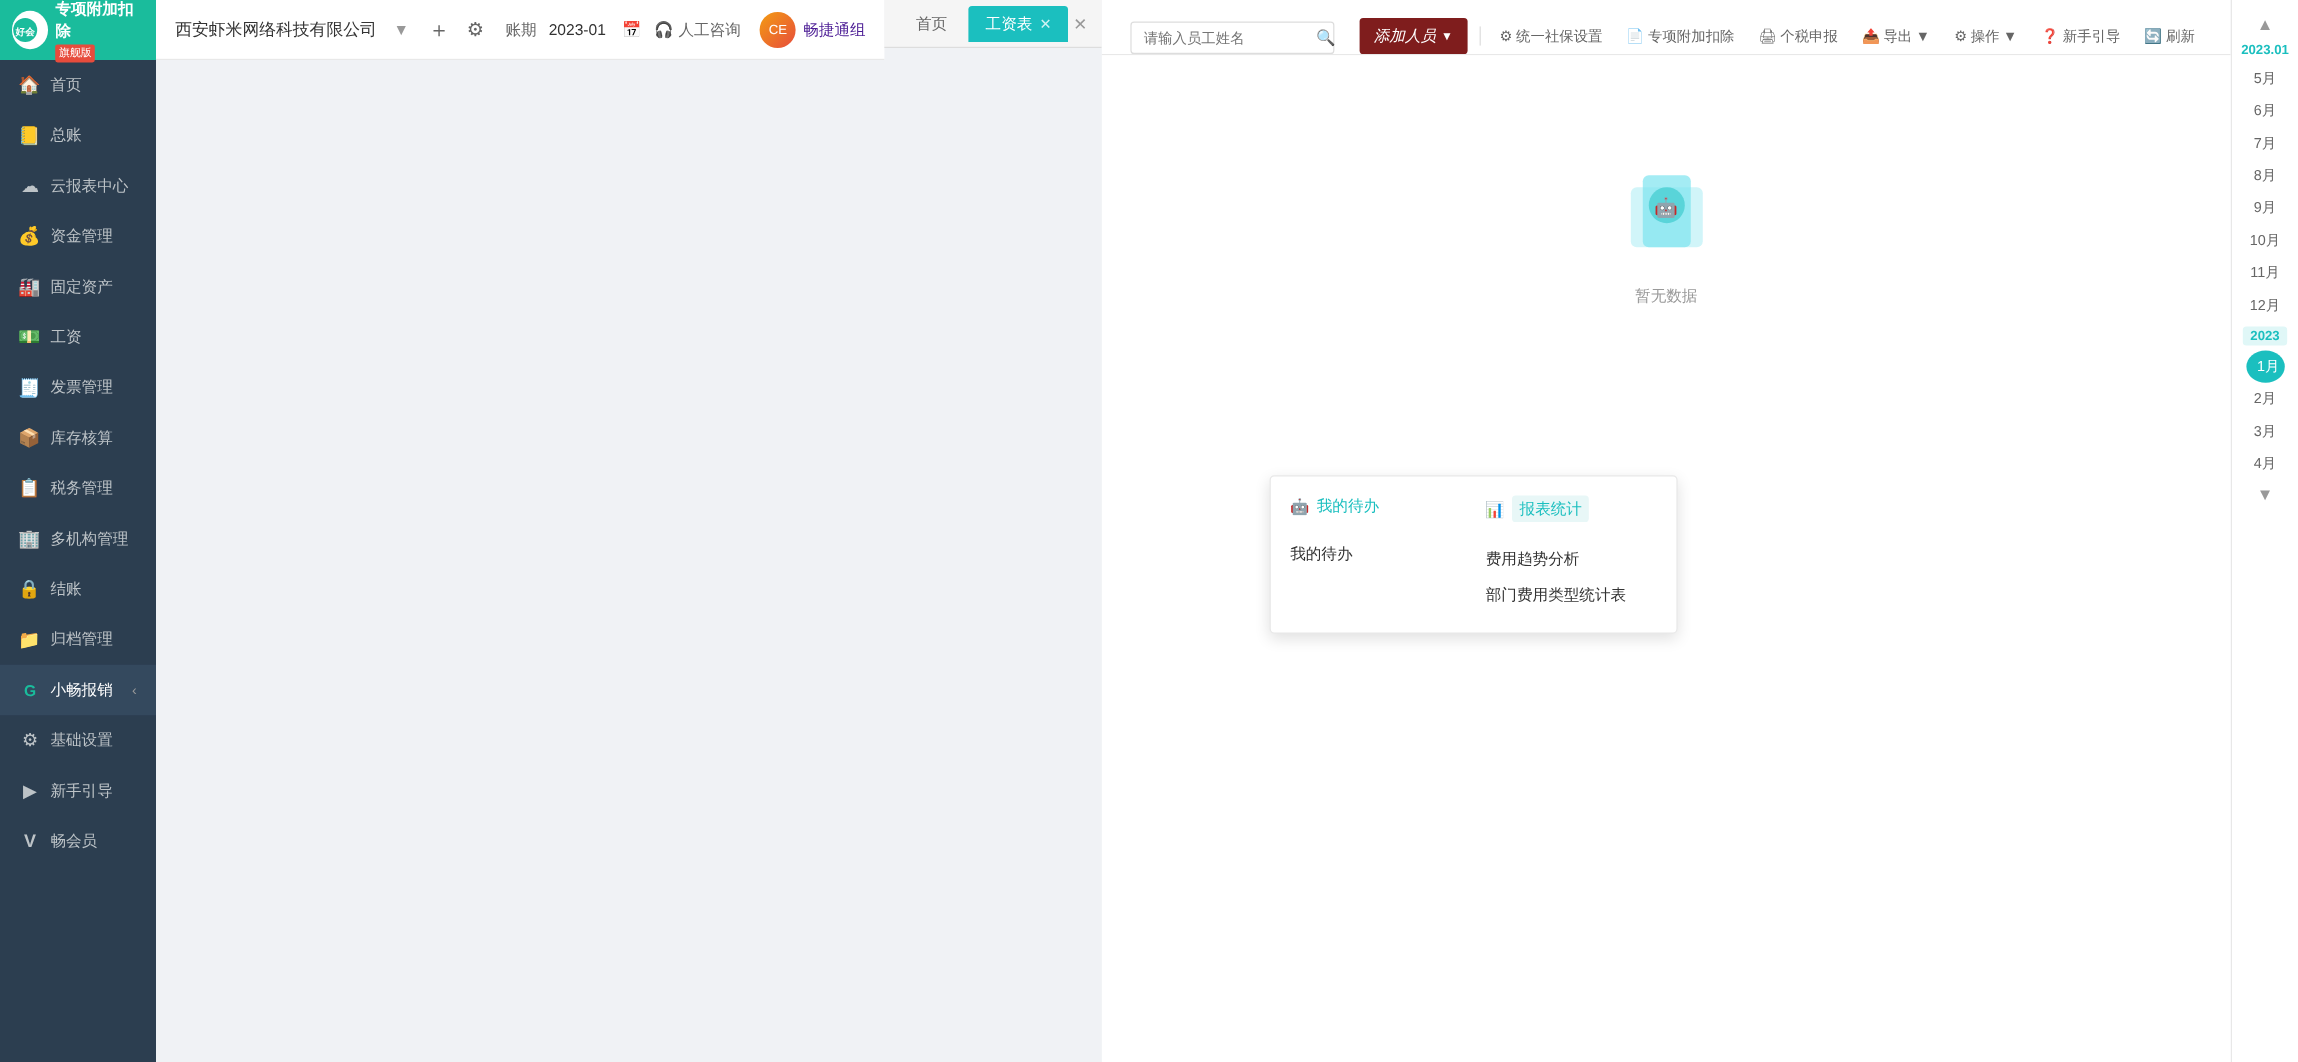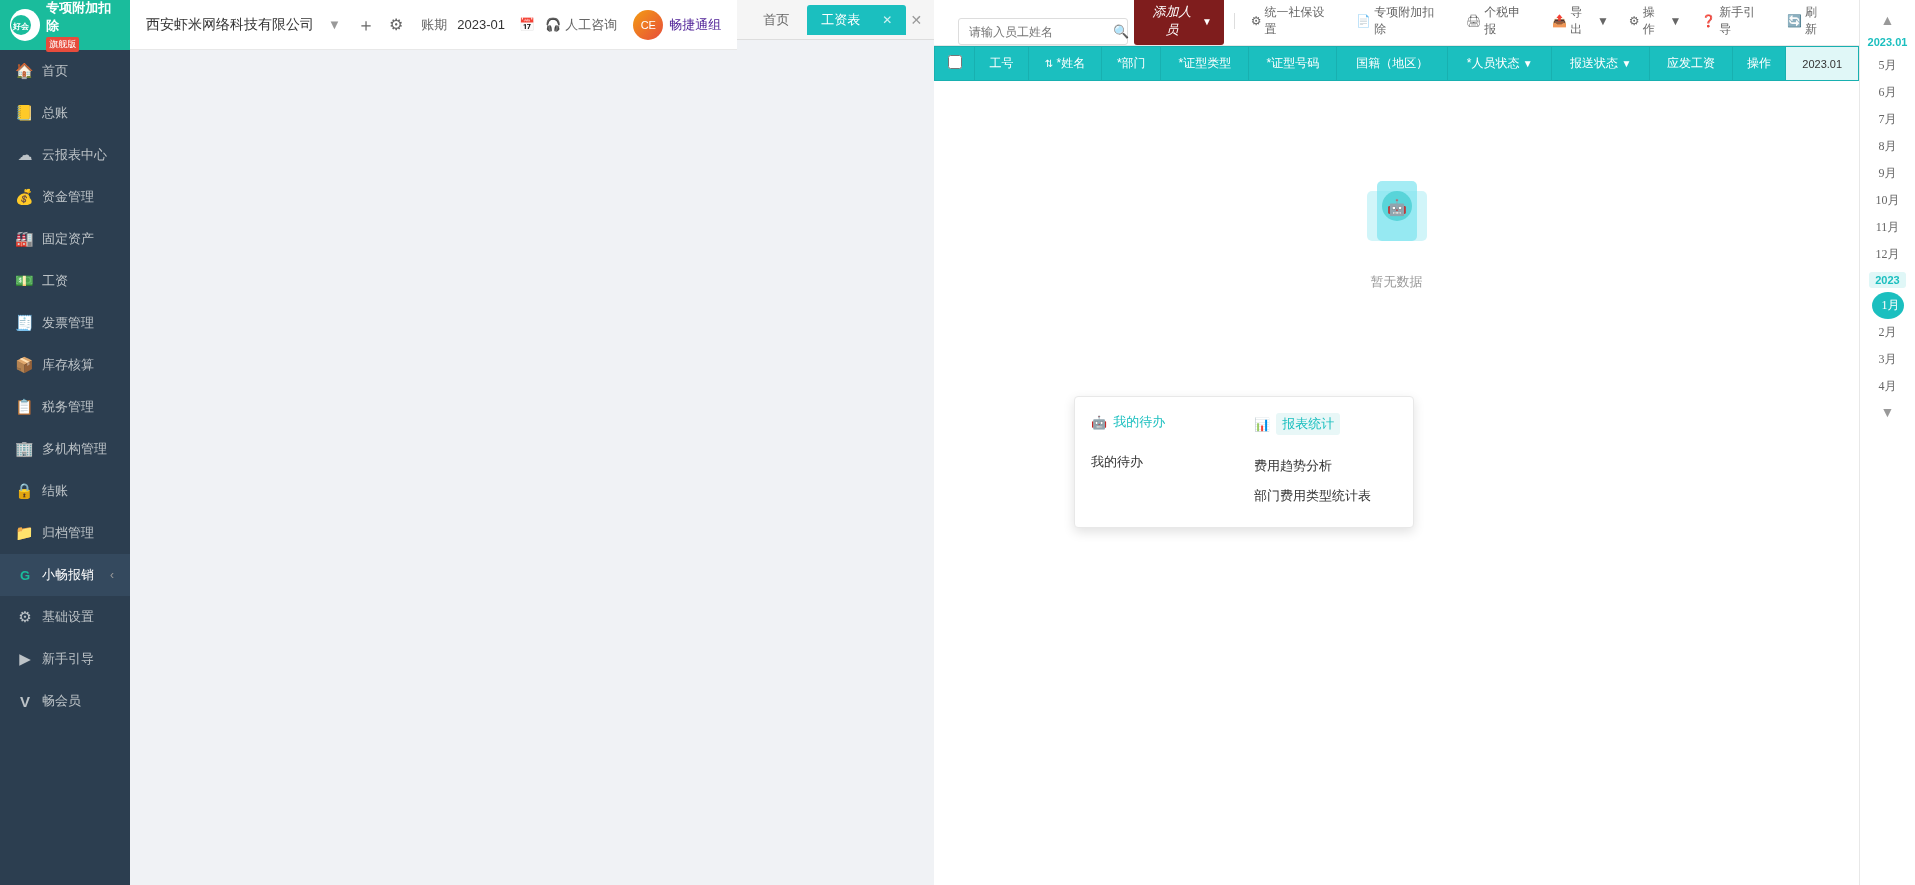--- a/index.html
+++ b/index.html
@@ -33,21 +33,21 @@
     .period-icon { color: #666; cursor: pointer; margin-left: 4px; }
     .top-bar-right { margin-left: auto; display: flex; align-items: center; gap: 16px; }
     .support-btn { color: #666; font-size: 13px; display: flex; align-items: center; gap: 4px; cursor: pointer; }
     .user-info { display: flex; align-items: center; gap: 6px; cursor: pointer; }
     .user-avatar { width: 30px; height: 30px; border-radius: 50%; background: linear-gradient(135deg, #f39c12, #e74c3c); display: flex; align-items: center; justify-content: center; color: white; font-size: 11px; }
     .user-name { color: #4c1d95; font-size: 13px; }
 
     
     .tab-bar { height: 40px; background: #f5f5f5; display: flex; align-items: center; padding: 0 12px; gap: 4px; border-bottom: 1px solid #ddd; }
     .tab-item { padding: 6px 14px; cursor: pointer; color: #666; font-size: 13px; border-radius: 3px 3px 0 0; }
-    .tab-item.active { background: #1bbfbf; color: white; display: flex; align-items: center; gap: 22px; }
+    .tab-item.active { background: #1bbfbf; color: white; display: flex; align-items: center; gap: 6px; }
     .tab-close { cursor: pointer; font-size: 12px; opacity: 0.8; }
 
     
     .toolbar { height: 46px; background: white; display: flex; align-items: flex-end; padding: 0 24px; gap: 6px; border-bottom: 1px solid #e8e8e8; }
     .search-input { border: 1px solid #ddd; border-radius: 3px; padding: 5px 10px; font-size: 12px; width: 170px; color: #999; display: flex; align-items: center; gap: 4px; }
     .search-input input { border: none; outline: none; font-size: 12px; color: #999; width: 140px; }
     .search-icon { color: #999; font-size: 13px; }
     .toolbar-right { margin-left: auto; display: flex; align-items: center; gap: 8px; }
     .btn-add-person { background: #7f1d1d; color: white; border: none; padding: 6px 12px; border-radius: 3px; cursor: pointer; font-size: 13px; display: flex; align-items: center; gap: 4px; font-style: italic; }
     .btn-add-person .dropdown-arrow { font-size: 10px; }
@@ -62,21 +62,21 @@
     .table-checkbox { width: 14px; height: 14px; cursor: pointer; }
 
     
     .empty-state { display: flex; flex-direction: column; align-items: center; justify-content: center; padding: 80px 20px; }
     .empty-icon { width: 100px; height: 100px; margin-bottom: 12px; }
     .empty-text { color: #999; font-size: 13px; }
 
     
     .right-panel { width: 56px; background: white; border-left: 1px solid #e8e8e8; display: flex; flex-direction: column; align-items: center; padding: 8px 0; font-size: 12px; }
     .year-label { color: #1bbfbf; font-size: 11px; font-weight: bold; margin: 4px 0; }
-    .month-item { padding: 5px 4px; cursor: pointer; color: #666; border-radius: 2px; width: 100%; text-align: center; font-family: Liberation Serif, serif; }
+    .month-item { padding: 5px 4px; cursor: pointer; color: #666; border-radius: 2px; width: 100%; text-align: center; }
     .month-item.active { background: #1bbfbf; color: white; border-radius: 50%; width: 32px; margin: 0 auto; }
     .right-panel-nav { color: #999; cursor: pointer; font-size: 14px; padding: 4px; }
 
     
     .dropdown-popup { position: absolute; top: 350px; left: 140px; background: white; border: 1px solid #e8e8e8; border-radius: 4px; box-shadow: 0 4px 12px rgba(0,0,0,0.12); width: 340px; z-index: 100; padding: 16px; }
     .popup-section-title { display: flex; align-items: center; gap: 6px; color: #1bbfbf; font-size: 13px; font-weight: 500; margin-bottom: 10px; padding-bottom: 6px; }
     .popup-item { color: #333; font-size: 13px; padding: 6px 0; cursor: pointer; }
     .popup-columns { display: flex; gap: 20px; }
     .popup-col { flex: 1; }
     .content-body { flex: 1; display: flex; overflow: hidden; }
@@ -247,46 +247,20 @@
             <div class="toolbar-action">
               <span>🔄</span>
               <span>刷新</span>
             </div>
           </div>
         </div>
 
         <div class="table-wrapper">
           <table class="salary-table">
             <thead>
-              <tr>
-                <th class="checkbox-col">
-                  <input type="checkbox" class="table-checkbox" style="">
-                </th>
-                <th>工号</th>
-                <th>
-                  <span style="font-size:10px;">⇅</span> *姓名
-                </th>
-                <th>*部门</th>
-                <th>*证型类型</th>
-                <th>*证型号码</th>
-                <th>国籍（地区）</th>
-                <th>
-                  *人员状态
-                  <span style="font-size:10px;">▼</span>
-                </th>
-                <th>
-                  报送状态
-                  <span style="font-size:10px;">▼</span>
-                </th>
-                <th colspan="6" style="background:#1bbfbf;">
-                  应发工资
-                </th>
-                <th>操作</th>
-                <th style="background:#e0f7f7;color:#333;font-size:11px;">2023.01</th>
-              </tr>
             </thead>
             <tbody>
             </tbody>
           </table>
 
           <div class="empty-state">
             <svg class="empty-icon" viewBox="0 0 100 100">
               <rect x="20" y="30" width="60" height="50" rx="5" fill="#b2eef5" opacity="0.6"></rect>
               <rect x="30" y="20" width="40" height="60" rx="5" fill="#7ee4f0" opacity="0.7"></rect>
               <circle cx="50" cy="45" r="15" fill="#1bbfbf" opacity="0.5"></circle>

